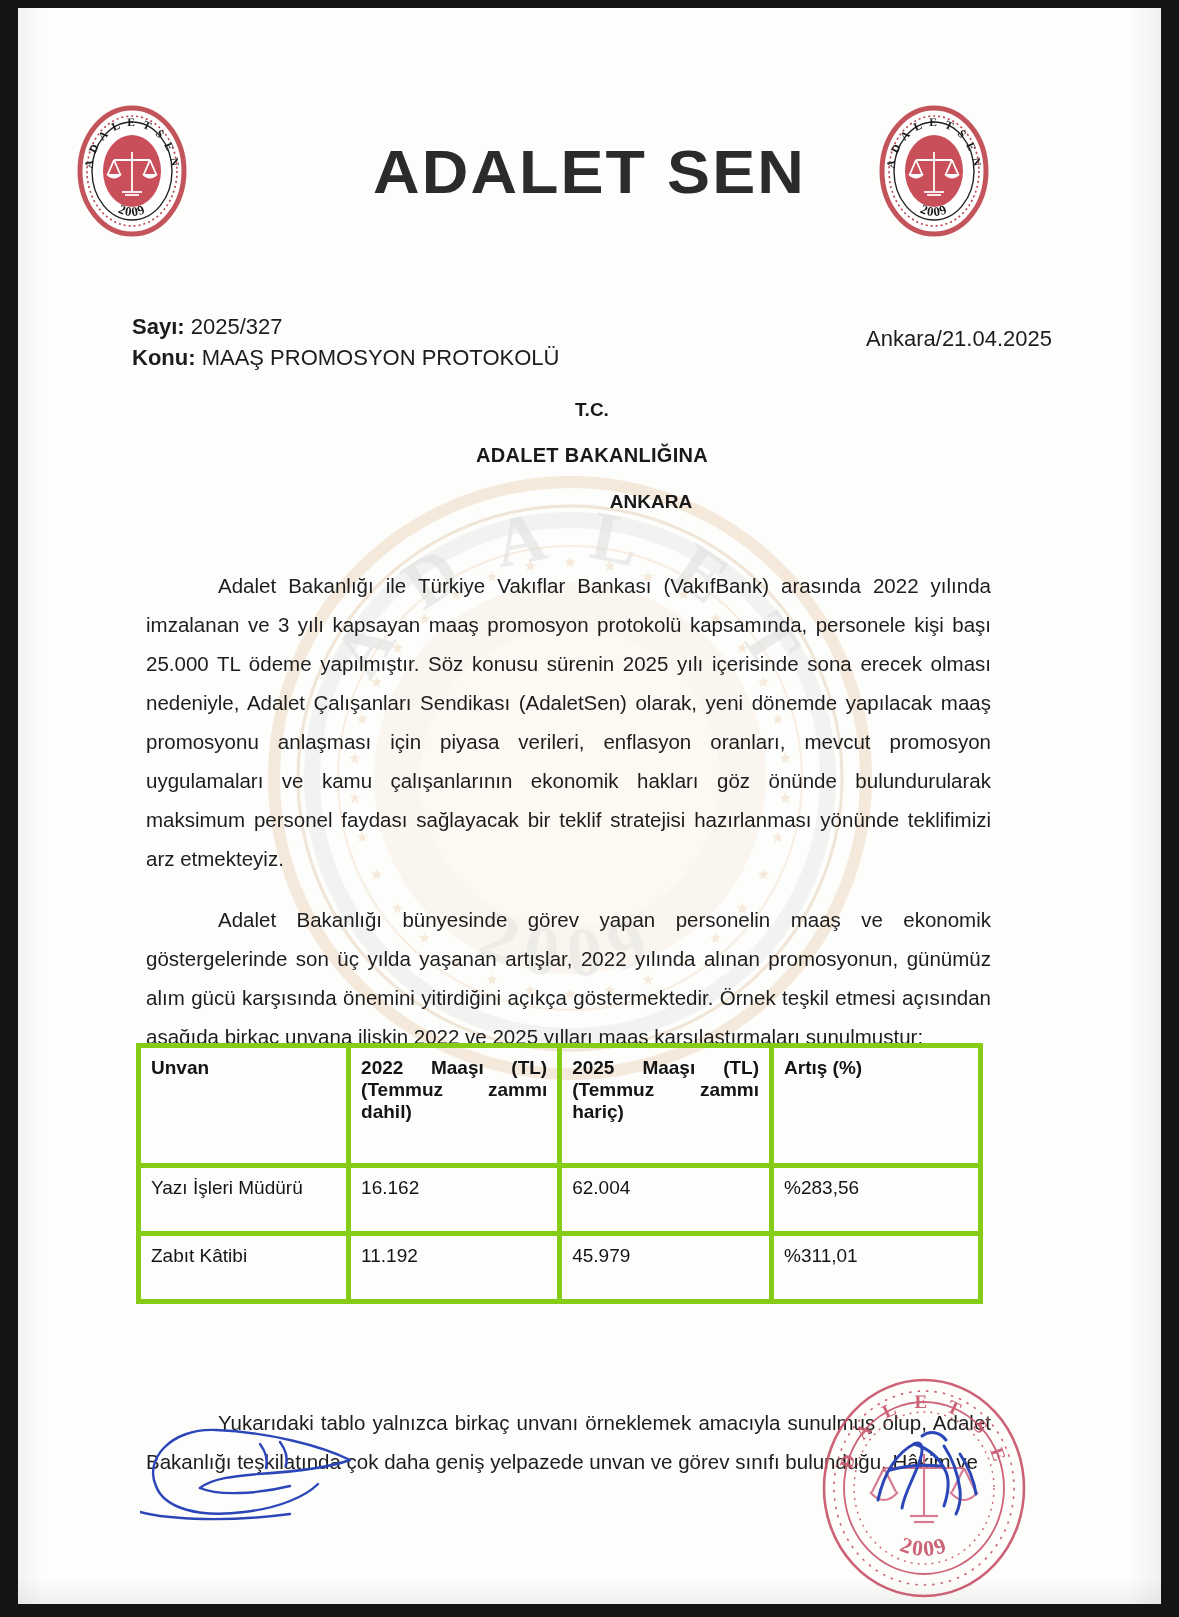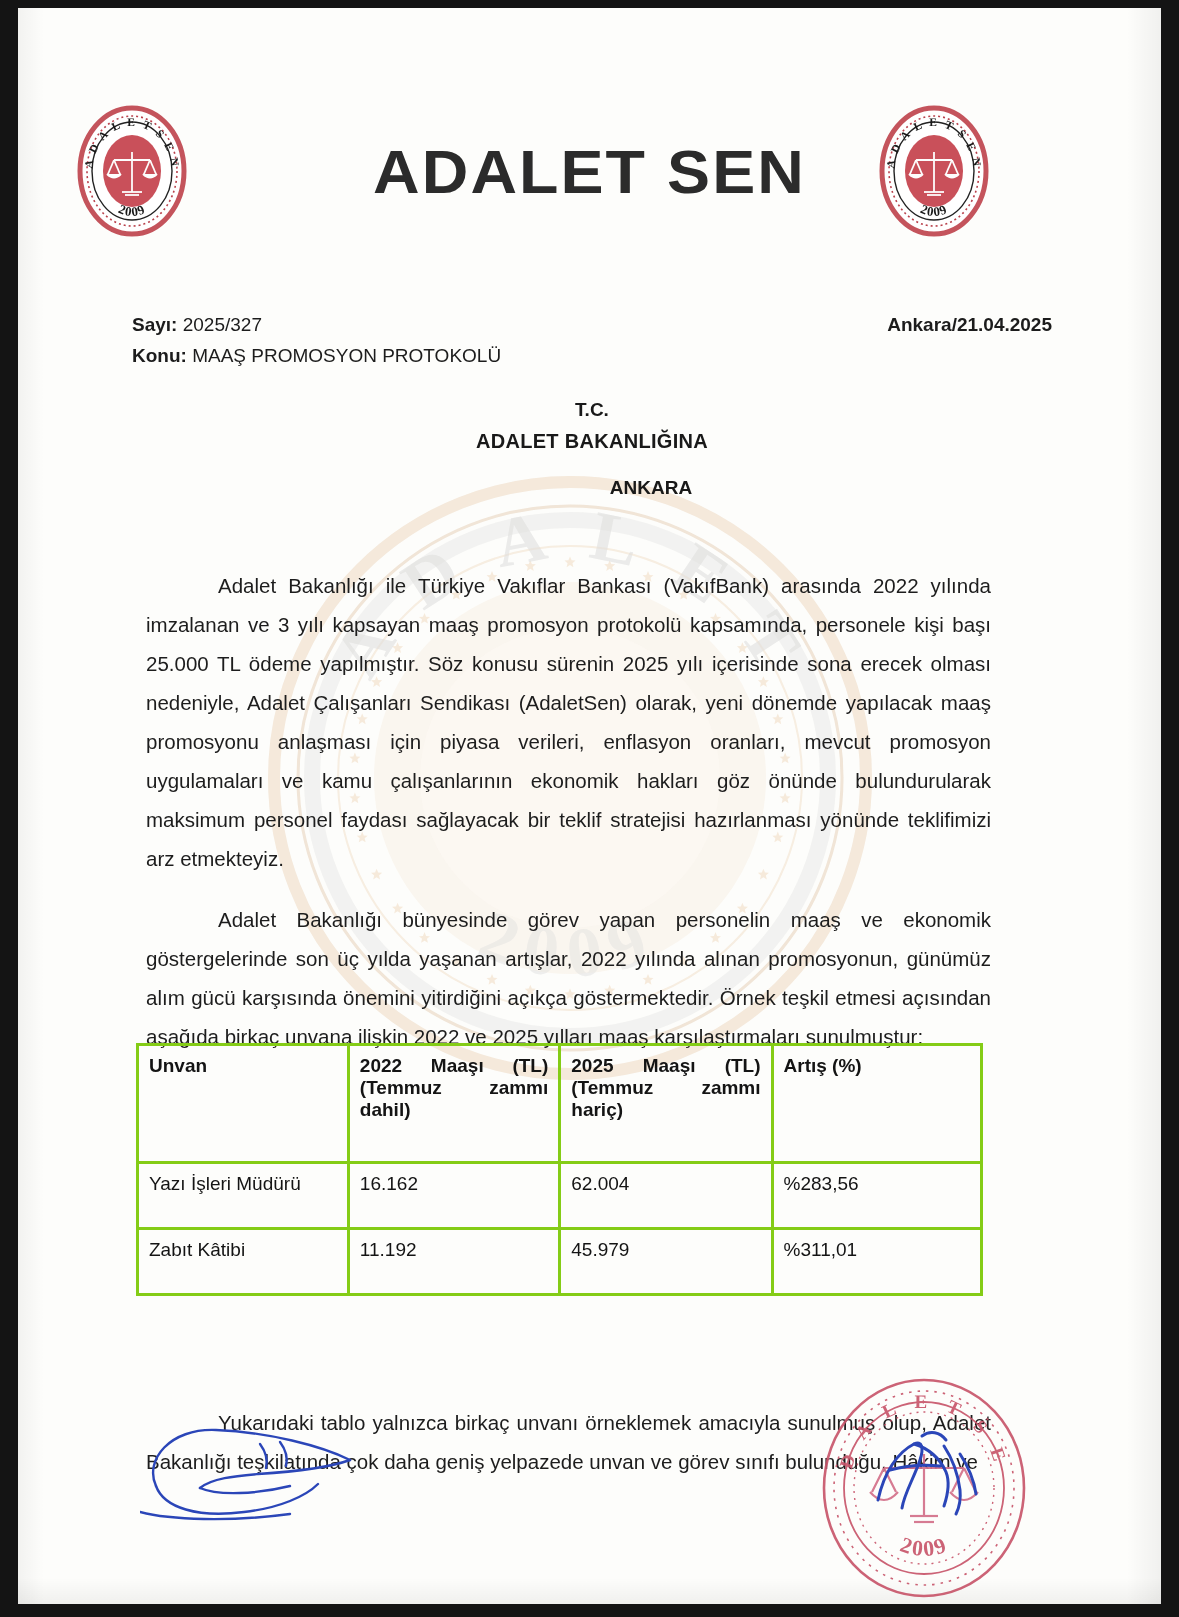--- a/index.html
+++ b/index.html
@@ -80,42 +80,42 @@
     color: #2b2b2b;
     transform: scaleX(1.04);
   }
 
   
   .meta {
     position: absolute;
     left: 114px;
     top: 306px;
     width: 920px;
-    font-size: 19px;
+    font-size: 22px;
     color: #1c1c1c;
   }
   .meta-row { position: relative; height: 31px; white-space: nowrap; }
   .meta-label { font-weight: 700; }
   .meta-date {
     position: absolute;
-    right: 0; top: 0;
-    font-weight: 700;
+    right: 0; top: 12px;
+    font-weight: 400;
   }
 
   
   .recipient {
     position: absolute;
     left: 114px;
     top: 392px;
     width: 920px;
     text-align: center;
     color: #191919;
   }
   .rcp-line { font-weight: 700; line-height: 1.0; }
-  .rcp-tc     { font-size: 19px; margin-bottom: 12px; }
+  .rcp-tc     { font-size: 19px; margin-bottom: 26px; }
   .rcp-min    { font-size: 20px; margin-bottom: 27px; letter-spacing: .3px; }
   .rcp-dep    { font-size: 19.5px; margin-bottom: 27px; }
   .rcp-city   { font-size: 19px; padding-left: 118px; }
 
   
   .body-text {
     position: absolute;
     left: 128px;
     top: 558px;
     width: 845px;
@@ -131,21 +131,21 @@
     position: absolute;
     left: 118px;
     top: 1035px;
     width: 847px;
     border-collapse: collapse;
     font-size: 19px;
     color: #141414;
     background: transparent;
   }
   .salary-table td, .salary-table th {
-    border: 3px solid #84cc16;
+    border: 5px solid #84cc16;
     vertical-align: top;
     padding: 9px 10px 0 10px;
     text-align: left;
     font-weight: 400;
     background: transparent;
     margin-left: 13px;
   }
   .salary-table thead th {
     font-weight: 700;
     height: 106px;

